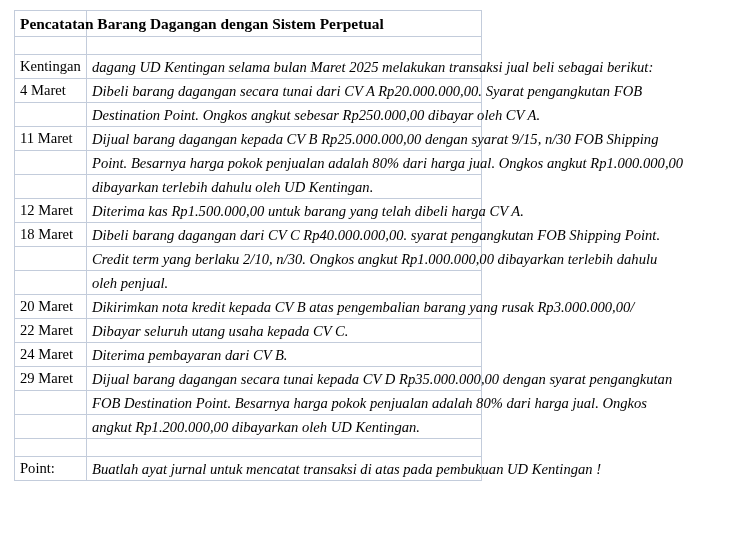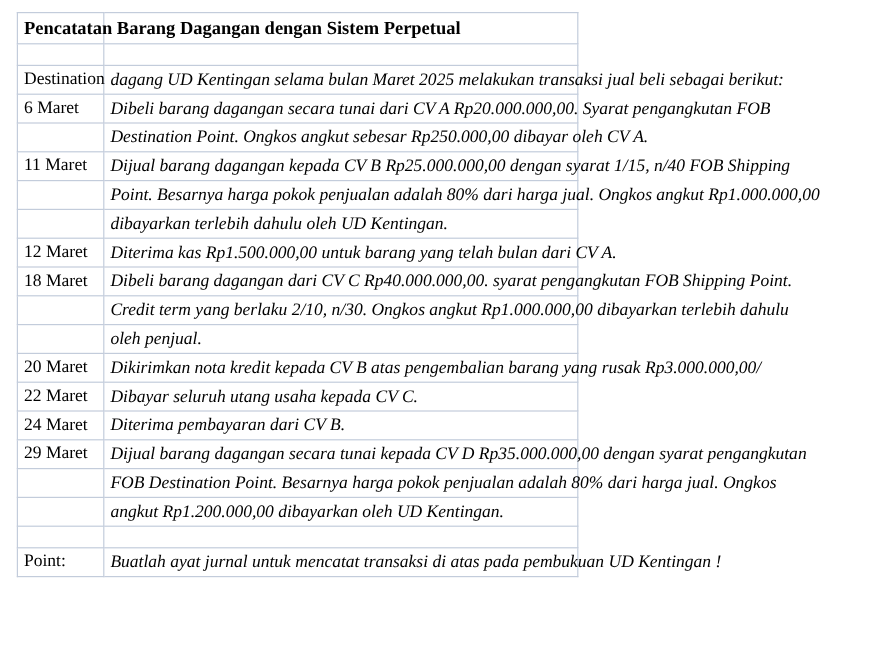--- a/index.html
+++ b/index.html
@@ -88,69 +88,69 @@
         <td class="c-desc"></td>
       </tr>
 
       <tr class="blank-row">
         <td class="c-date"></td>
         <td class="c-desc"></td>
       </tr>
 
       <tr>
         <td class="c-date">
-          <span class="ovf">Destination</span>
+          <span class="ovf">Kentingan</span>
         </td>
         <td class="c-desc">
           <span class="ovf">dagang UD Kentingan selama bulan Maret 2025 melakukan transaksi jual beli sebagai berikut:</span>
         </td>
       </tr>
 
       <tr>
         <td class="c-date">
-          <span class="ovf">6 Maret</span>
+          <span class="ovf">4 Maret</span>
         </td>
         <td class="c-desc">
           <span class="ovf">Dibeli barang dagangan secara tunai dari CV A Rp20.000.000,00. Syarat pengangkutan FOB</span>
         </td>
       </tr>
       <tr>
         <td class="c-date"></td>
         <td class="c-desc">
           <span class="ovf">Destination Point. Ongkos angkut sebesar Rp250.000,00 dibayar oleh CV A.</span>
         </td>
       </tr>
 
       <tr>
         <td class="c-date">
           <span class="ovf">11 Maret</span>
         </td>
         <td class="c-desc">
-          <span class="ovf">Dijual barang dagangan kepada CV B Rp25.000.000,00 dengan syarat 1/15, n/40 FOB Shipping</span>
+          <span class="ovf">Dijual barang dagangan kepada CV B Rp25.000.000,00 dengan syarat 9/15, n/30 FOB Shipping</span>
         </td>
       </tr>
       <tr>
         <td class="c-date"></td>
         <td class="c-desc">
           <span class="ovf">Point. Besarnya harga pokok penjualan adalah 80% dari harga jual. Ongkos angkut Rp1.000.000,00</span>
         </td>
       </tr>
       <tr>
         <td class="c-date"></td>
         <td class="c-desc">
           <span class="ovf">dibayarkan terlebih dahulu oleh UD Kentingan.</span>
         </td>
       </tr>
 
       <tr>
         <td class="c-date">
           <span class="ovf">12 Maret</span>
         </td>
         <td class="c-desc">
-          <span class="ovf">Diterima kas Rp1.500.000,00 untuk barang yang telah bulan dari CV A.</span>
+          <span class="ovf">Diterima kas Rp1.500.000,00 untuk barang yang telah dibeli harga CV A.</span>
         </td>
       </tr>
 
       <tr>
         <td class="c-date">
           <span class="ovf">18 Maret</span>
         </td>
         <td class="c-desc">
           <span class="ovf">Dibeli barang dagangan dari CV C Rp40.000.000,00. syarat pengangkutan FOB Shipping Point.</span>
         </td>

